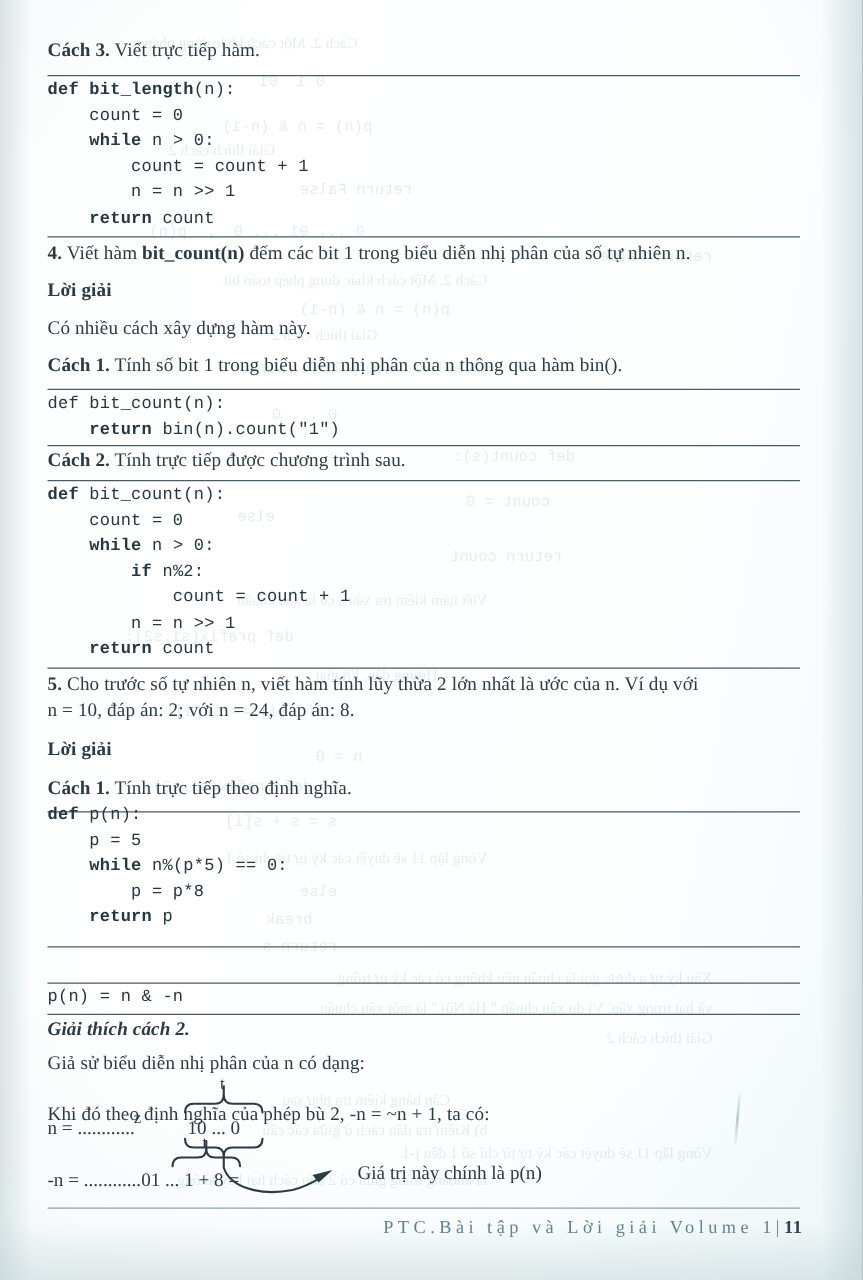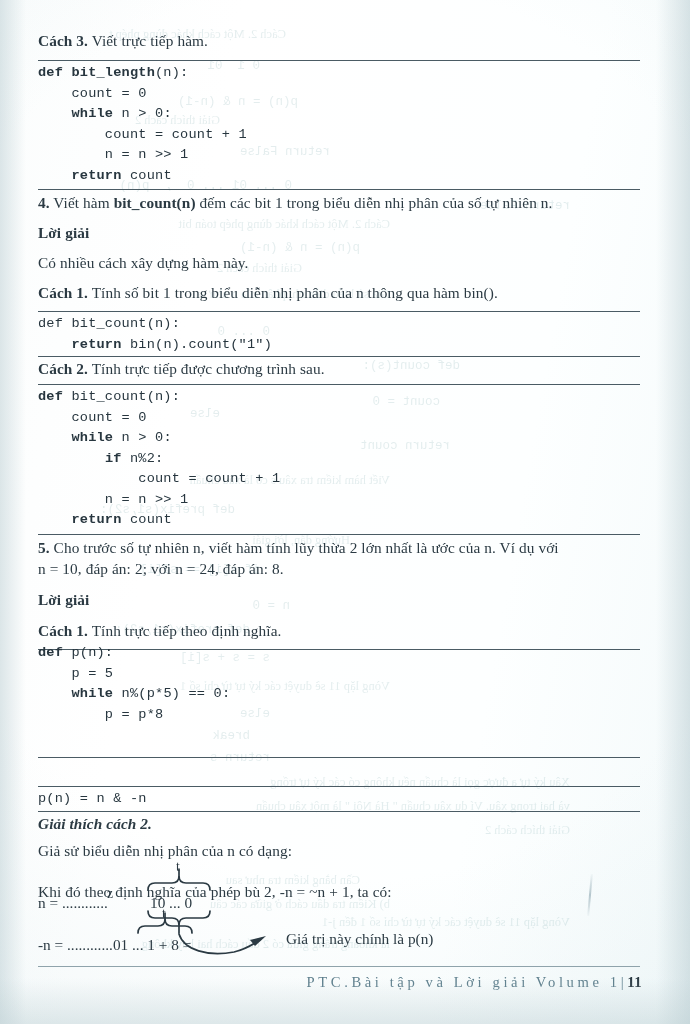--- a/index.html
+++ b/index.html
@@ -219,21 +219,21 @@
     <div class="rule" style="top:534px; width:602px;"></div>
 
     <div class="para" style="left:0; top:537px; width:604px;"><span class="b">5.</span><span> Cho trước số tự nhiên n, viết hàm tính lũy thừa 2 lớn nhất là ước của n. Ví dụ với</span></div>
     <div class="para" style="left:0; top:558px;">n = 10, đáp án: 2; với n = 24, đáp án: 8.</div>
 
     <div class="para b" style="left:0; top:589px;">Lời giải</div>
 
     <div class="para" style="left:0; top:620px;"><span class="b">Cách 1.</span><span> Tính trực tiếp theo định nghĩa.</span></div>
 
     <div class="rule" style="top:649px; width:602px;"></div>
-    <div class="code" id="code-p-def" style="left:0; top:620px;margin-top:23px;"><div><span class="kw">def </span><span>p(n):</span></div><div><span>    p = 5</span></div><div><span>    </span><span class="kw">while </span><span>n%(p*5) == 0:</span></div><div><span>        p = p*8</span></div></div>
+    <div class="code" id="code-p-def" style="left:0; top:620px;margin-top:23px;"><div><span class="kw">def </span><span>p(n):</span></div><div><span>    p = 5</span></div><div><span>    </span><span class="kw">while </span><span>n%(p*5) == 0:</span></div><div><span>        p = p*8</span></div><div><span>    </span><span class="kw">return </span><span>p</span></div></div>
     <div class="rule" style="top:757px; width:602px;"></div>
 
 
     <div class="rule" style="top:786px; width:602px;"></div>
     <div class="code" id="code-p-bit" style="left:0; top:789px;"><div><span>p(n) = n &amp; -n</span></div></div>
     <div class="rule" style="top:811px; width:602px;"></div>
 
     <div class="para bi" style="left:0; top:813px;">Giải thích cách 2.</div>
 
     <div class="para" style="left:0; top:840px;">Giả sử biểu diễn nhị phân của n có dạng:</div>

